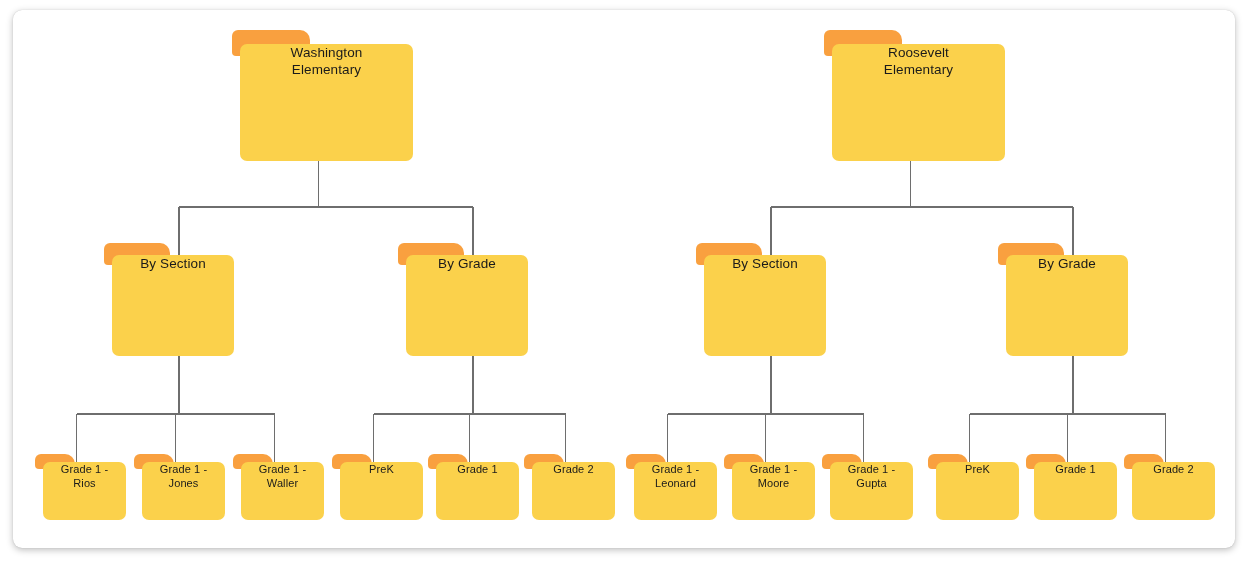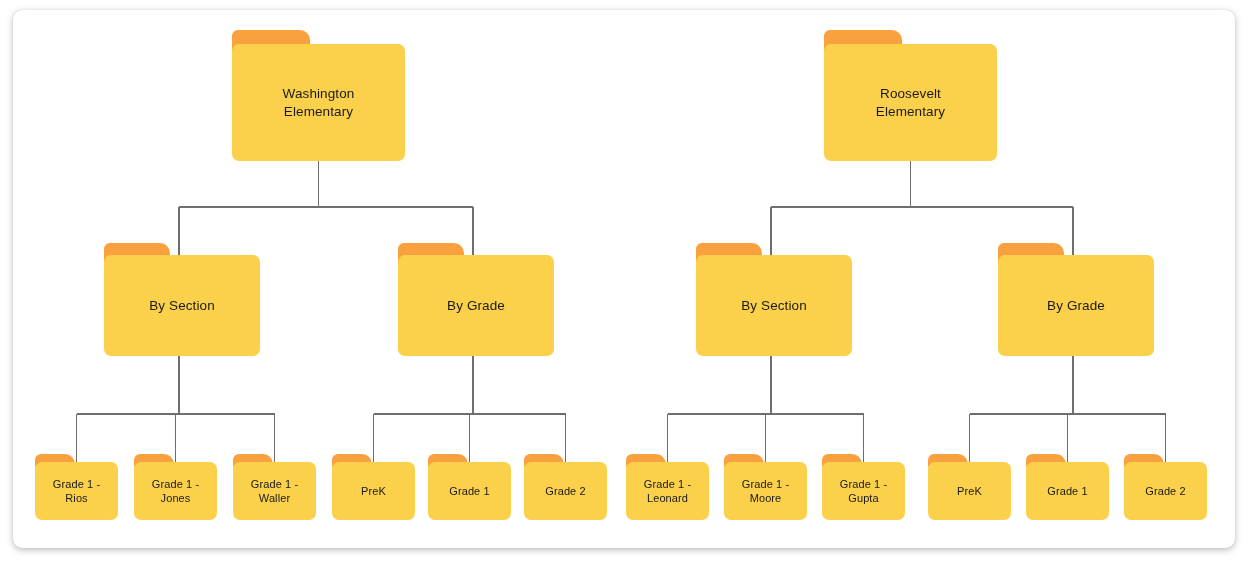--- a/index.html
+++ b/index.html
@@ -40,42 +40,42 @@
   }
   .folder .tab {
     position: absolute;
     left: 0;
     top: 0;
     border-radius: 6px 10px 4px 4px;
     background: #F9A03F;
   }
   .folder .body {
     position: absolute;
-    left: 0;
+    left: 8px;
     background: #FBD14B;
     border-radius: 7px;
     display: flex;
-    align-items: center;
+    align-items: flex-start;
     justify-content: center;
     text-align: center;
   }
   .folder .label {
     color: #1A1A1A;
     line-height: 1.28;
     padding: 0 6px;
     white-space: pre-line;
     letter-spacing: 0.1px;
   }
   
   .folder.root      .body  { width: 173px; height: 117px; top: 14px; }
   .folder.root      .tab   { width: 78px;  height: 26px; }
   .folder.root      .label { font-size: 13.5px; }
   .folder.root              { width: 173px; height: 131px; }
 
-  .folder.mid       .body  { width: 156px; height: 101px; top: 12px; }
+  .folder.mid       .body  { width: 122px; height: 101px; top: 12px; }
   .folder.mid       .tab   { width: 66px;  height: 22px; }
   .folder.mid       .label { font-size: 13.5px; }
   .folder.mid               { width: 150px; height: 113px; }
 
   .folder.leaf      .body  { width: 83px;  height: 58px;  top: 8px; }
   .folder.leaf      .tab   { width: 40px;  height: 15px; }
   .folder.leaf      .label { font-size: 11px; }
   .folder.leaf              { width: 83px;  height: 66px; }
 </style>
 </head>

